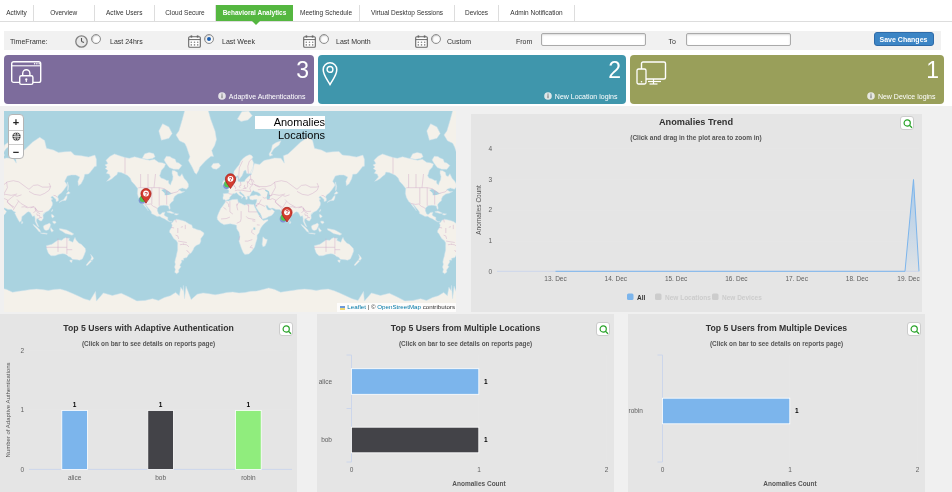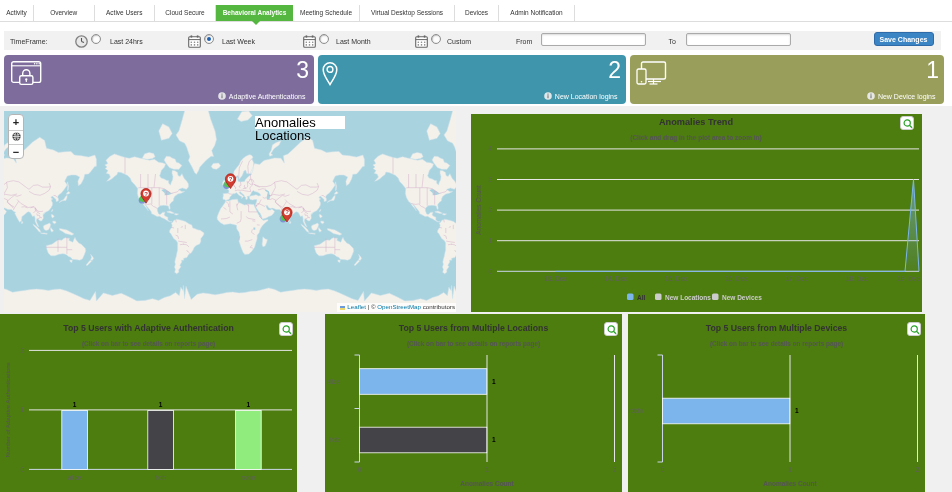--- a/index.html
+++ b/index.html
@@ -10,29 +10,29 @@
 #tfbar{position:absolute;left:4px;top:31px;width:937px;height:19px;background:#f1f1f1}
 #tfbar .lbl{position:absolute;font-size:7px;color:#333;top:6.5px}
 .radio{width:10px;height:10px;border-radius:50%;background:#fdfdfd;border:1px solid #8e8e8e;box-shadow:inset 0.5px 0.5px 1.5px rgba(0,0,0,0.35)}
 .rdot{position:absolute;left:2px;top:2px;width:4px;height:4px;border-radius:50%;background:#1e5fae}
 .tfinput{position:absolute;height:13px;background:#fff;border:1px solid #aaa;border-radius:2px;box-shadow:inset 0 1px 2px rgba(0,0,0,0.15)}
 #savebtn{position:absolute;left:869.5px;top:0.5px;width:60px;height:14px;background:#3c85c5;border:1px solid #2f6ba8;border-radius:3px;color:#fff;font-size:7px;font-weight:bold;text-align:center;line-height:13px}
 .card{position:absolute;top:55px;height:48.5px;border-radius:4px;color:#fff}
 .cardnum{position:absolute;right:4.5px;top:1.5px;font-size:23px;font-weight:normal}
 .cardlbl{position:absolute;right:8px;bottom:3.5px;font-size:7px;color:#fff}
 #graybg{position:absolute;left:0;top:106px;width:952px;height:386px;background:#f0f0f0}
-.panel{position:absolute;background:#4d7c0f}
+.panel{position:absolute;background:#e5e5e5}
 #map{left:4px;top:110.5px;width:452px;height:201px;overflow:hidden;background:#aad3e0}
 #trend{left:471px;top:114px;width:451px;height:198px}
 .bpanel{top:314px;width:297px;height:178px}
 .magbtn{position:absolute;width:14px;height:14px;background:#fff;border:1px solid #ccc;border-radius:3px}
 #mapctl{position:absolute;left:4px;top:3.5px;width:16px;height:45px;background:#fff;border:1px solid #b5b5b5;border-radius:4px}
 #mapctl div{height:15px;text-align:center;font-weight:bold;color:#222;font-size:11px;line-height:14px}
 #mapctl .mid{border-top:1px solid #ccc;border-bottom:1px solid #ccc;line-height:13px}
-#maptitle{position:absolute;left:251px;top:5px;width:90px;height:13.5px;background:#fff;font-size:13px;color:#000;text-align:left;line-height:13.5px}
+#maptitle{position:absolute;left:251px;top:5px;width:70px;height:13.5px;background:#fff;font-size:11px;color:#000;text-align:right;line-height:13.5px}
 #attrib{position:absolute;right:0;bottom:0;height:8.5px;background:rgba(255,255,255,0.78);font-size:6.2px;color:#333;padding:0 1px 0 3px;line-height:8px;white-space:pre}
 </style></head><body>
 <div id="tabbar">
     <div class="tab" style="width:34px">Activity</div>
     <div class="tab" style="width:60.5px">Overview</div>
     <div class="tab" style="width:60.5px">Active Users</div>
     <div class="tab" style="width:61px">Cloud Secure</div>
     <div class="tab active" style="width:77px">Behavioral Analytics</div>
     <div class="tab" style="width:67px">Meeting Schedule</div>
     <div class="tab" style="width:95px">Virtual Desktop Sessions</div>
@@ -247,21 +247,21 @@
       <rect x="235.6" y="96.4" width="25.6" height="59" fill="#90ed7d" stroke="#fff" stroke-width="0.8"></rect>
       <text x="248.4" y="92.5" font-size="6.5" font-weight="bold" fill="#000" text-anchor="middle">1</text>
       <text x="248.4" y="166" font-size="6.5" fill="#606060" text-anchor="middle">robin</text>
       <text x="10" y="96" font-size="6" fill="#555" text-anchor="middle" transform="rotate(-90 10 96)">Number of Adaptive Authentications</text>
       <text x="148.5" y="17" font-size="8.7" font-weight="bold" fill="#333" text-anchor="middle">Top 5 Users with Adaptive Authentication</text>
       <text x="148.5" y="32.4" font-size="6.4" font-weight="bold" fill="#555" text-anchor="middle">(Click on bar to see details on reports page)</text>
     </svg><div class="magbtn" style="left:279px;top:8px"><svg width="14" height="14" viewBox="0 0 14 14">
         <circle cx="6.2" cy="6" r="3.1" fill="none" stroke="#27a227" stroke-width="1.2"></circle>
         <line x1="8.6" y1="8.4" x2="11" y2="10.8" stroke="#27a227" stroke-width="1.3"></line>
       </svg></div></div>
-<div class="panel bpanel" style="left:325px"><svg width="297" height="178" viewBox="0 0 297 178">
+<div class="panel bpanel" style="left:317px"><svg width="297" height="178" viewBox="0 0 297 178">
       <line x1="162" y1="41" x2="162" y2="148" stroke="#e6e6e6" stroke-width="1"></line>
       <line x1="289.5" y1="41" x2="289.5" y2="148" stroke="#e6e6e6" stroke-width="1"></line>
       <line x1="34.5" y1="41" x2="34.5" y2="148" stroke="#ccd6eb" stroke-width="1"></line>
       <line x1="29.5" y1="41.0" x2="34.5" y2="41.0" stroke="#ccd6eb" stroke-width="1"></line>
       <line x1="29.5" y1="94.5" x2="34.5" y2="94.5" stroke="#ccd6eb" stroke-width="1"></line>
       <line x1="29.5" y1="148.0" x2="34.5" y2="148.0" stroke="#ccd6eb" stroke-width="1"></line>
       <rect x="34.5" y="54.7" width="127.3" height="25.6" fill="#7cb5ec" stroke="#fff" stroke-width="0.8"></rect>
       <text x="167" y="69.7" font-size="6.5" font-weight="bold" fill="#000">1</text>
       <text x="15" y="69.7" font-size="6.5" fill="#606060" text-anchor="end">alice</text>
       <rect x="34.5" y="113.2" width="127.3" height="25.6" fill="#434348" stroke="#fff" stroke-width="0.8"></rect>

